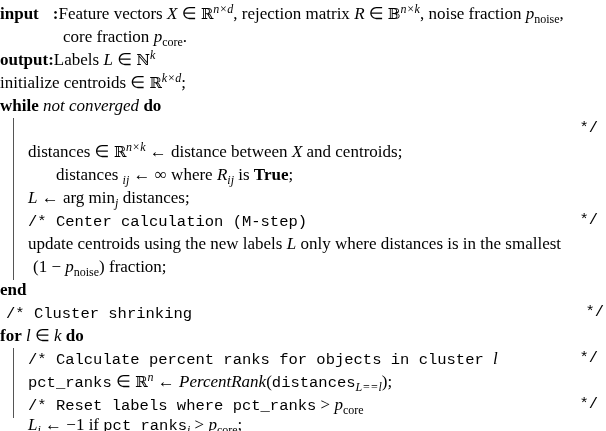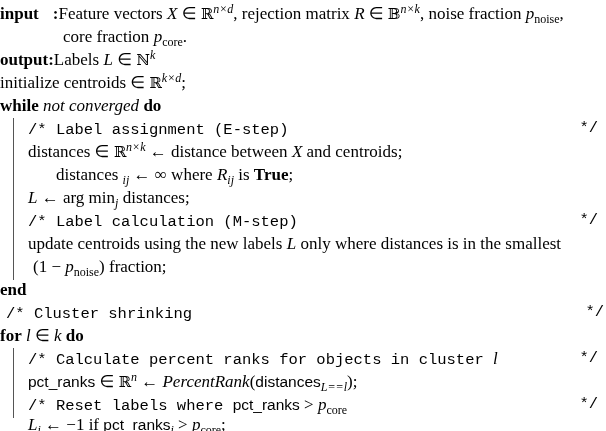--- a/index.html
+++ b/index.html
@@ -4,21 +4,21 @@
 <style>
   html, body { margin: 0; padding: 0; background: #ffffff; }
   body { width: 606px; height: 431px; overflow: hidden; position: relative;
          font-family: "DejaVu Serif", "Liberation Serif", serif; color: #000; }
   .algo { position: absolute; left: 0; top: 0; width: 606px; }
   .line { position: absolute; left: 0; height: 23px; line-height: 23px;
           font-family: "Liberation Serif", serif; font-size: 17px; white-space: nowrap; }
   .kw { font-weight: bold; }
   .it { font-style: italic; }
   .mono { font-family: "Liberation Mono", "DejaVu Sans Mono", monospace; font-size: 15.5px; }
-  .sans { font-family: Liberation Sans, sans-serif; font-size: 15.5px; }
+  .sans { font-family: Liberation Mono, monospace; font-size: 15.5px; }
   .cend { position: absolute; right: 4px; font-family: "Liberation Mono", monospace; font-size: 15.5px; }
   sup, sub { font-size: 12px; line-height: 0; }
   sup { vertical-align: 6px; }
   sub { vertical-align: -4px; }
   .vbar { position: absolute; left: 13px; width: 1px; background: #555; }
   .bb { font-family: "DejaVu Serif", serif; font-size: 15px; }
 </style>
 </head>
 <body>
 
@@ -40,37 +40,37 @@
     <span>initialize centroids ∈ </span><span class="bb">ℝ</span><sup class="it">k×d</sup><span>;</span>
   </div>
 
   <div class="line" style="top:94px;">
     <span class="kw">while</span> <span class="it">not converged</span> <span class="kw">do</span>
   </div>
 
   <div class="vbar" style="top:118px; height:162px;"></div>
 
   <div class="line" style="top:117px; left:28px; width:574px;">
-    <span class="mono">/* Label assignment (E-step)</span><span class="cend">*/</span>
+    <span class="cend">*/</span>
   </div>
 
   <div class="line" style="top:140px; left:28px;">
     <span>distances ∈ </span><span class="bb">ℝ</span><sup class="it">n×k</sup><span> ← distance between </span><span class="it">X</span><span> and centroids;</span>
   </div>
 
   <div class="line" style="top:163px; left:28px;margin-left:28px;">
     <span>distances </span><sub class="it">ij</sub><span> ← ∞ where </span><span class="it">R</span><sub class="it">ij</sub><span> is </span><span class="kw">True</span><span>;</span>
   </div>
 
   <div class="line" style="top:186px; left:28px;">
     <span class="it">L</span><span> ← arg min</span><sub class="it">j</sub><span> distances;</span>
   </div>
 
   <div class="line" style="top:209px; left:28px; width:574px;">
-    <span class="mono">/* Label calculation (M-step)</span><span class="cend">*/</span>
+    <span class="mono">/* Center calculation (M-step)</span><span class="cend">*/</span>
   </div>
 
   <div class="line" style="top:232px; left:28px;">
     <span>update centroids using the new labels </span><span class="it">L</span><span> only where distances is in the smallest</span>
   </div>
 
   <div class="line" style="top:255px; left:33px;">
     <span>(1 − </span><span class="it">p</span><sub>noise</sub><span>) fraction;</span>
   </div>
 

